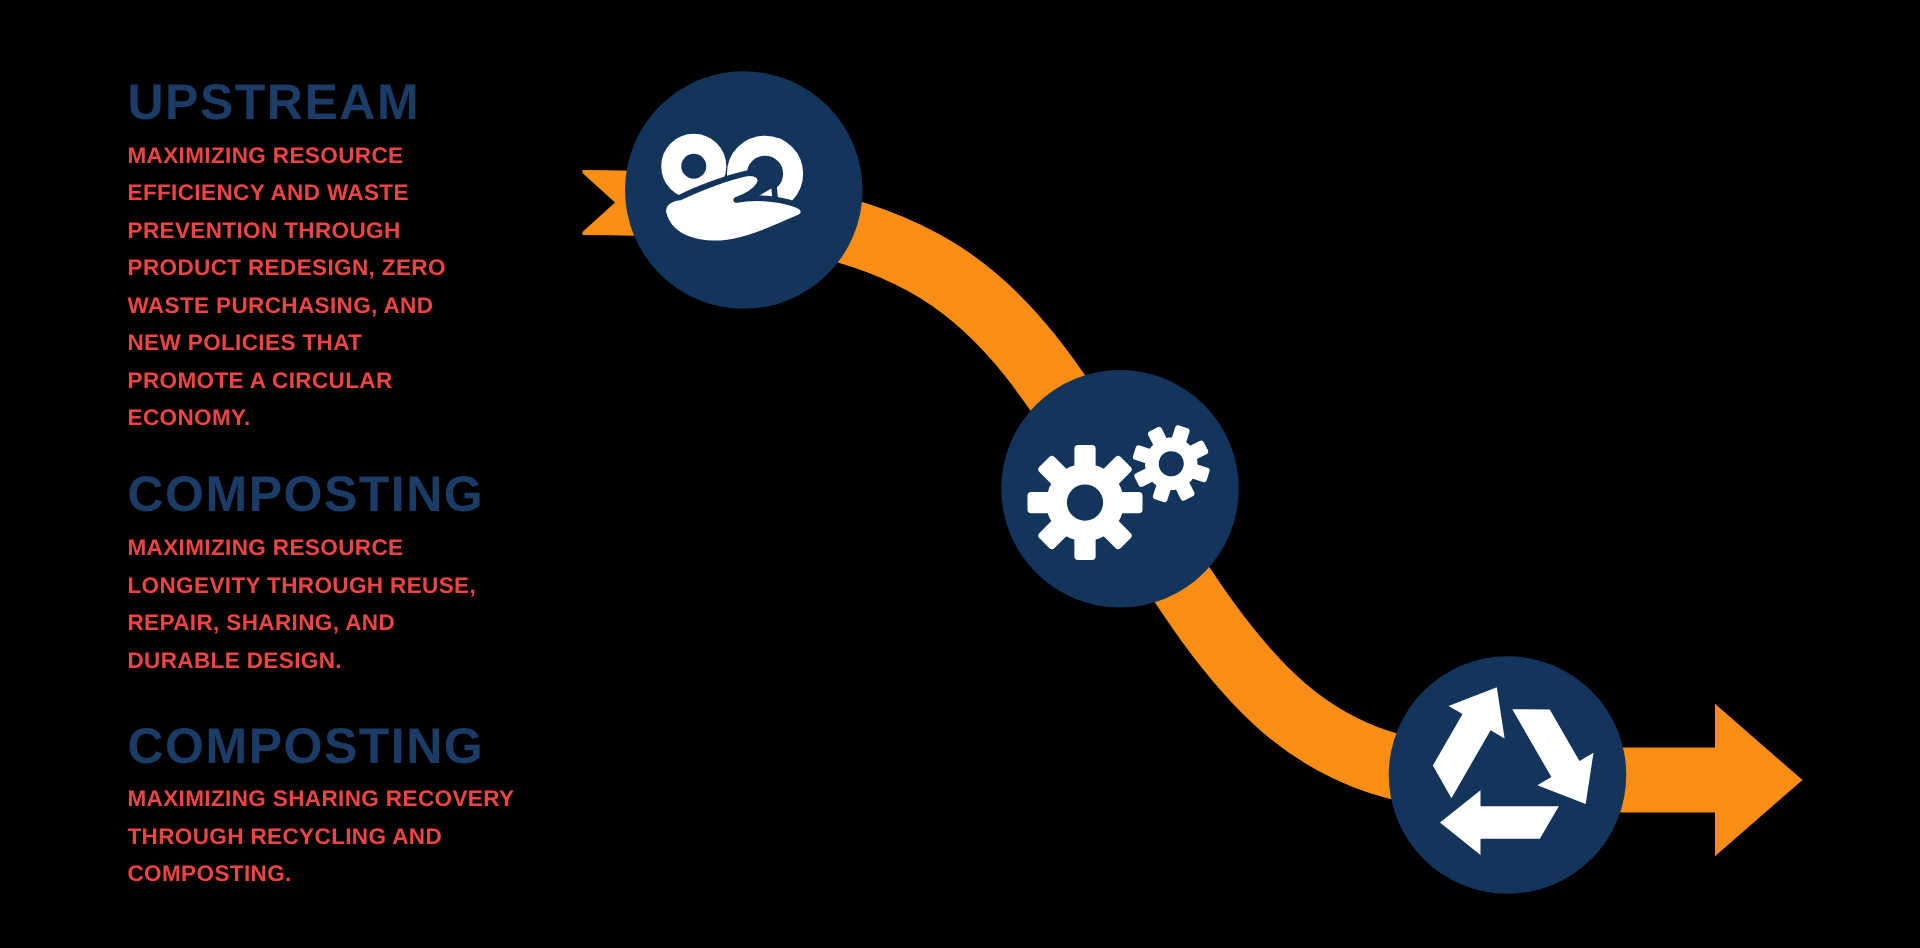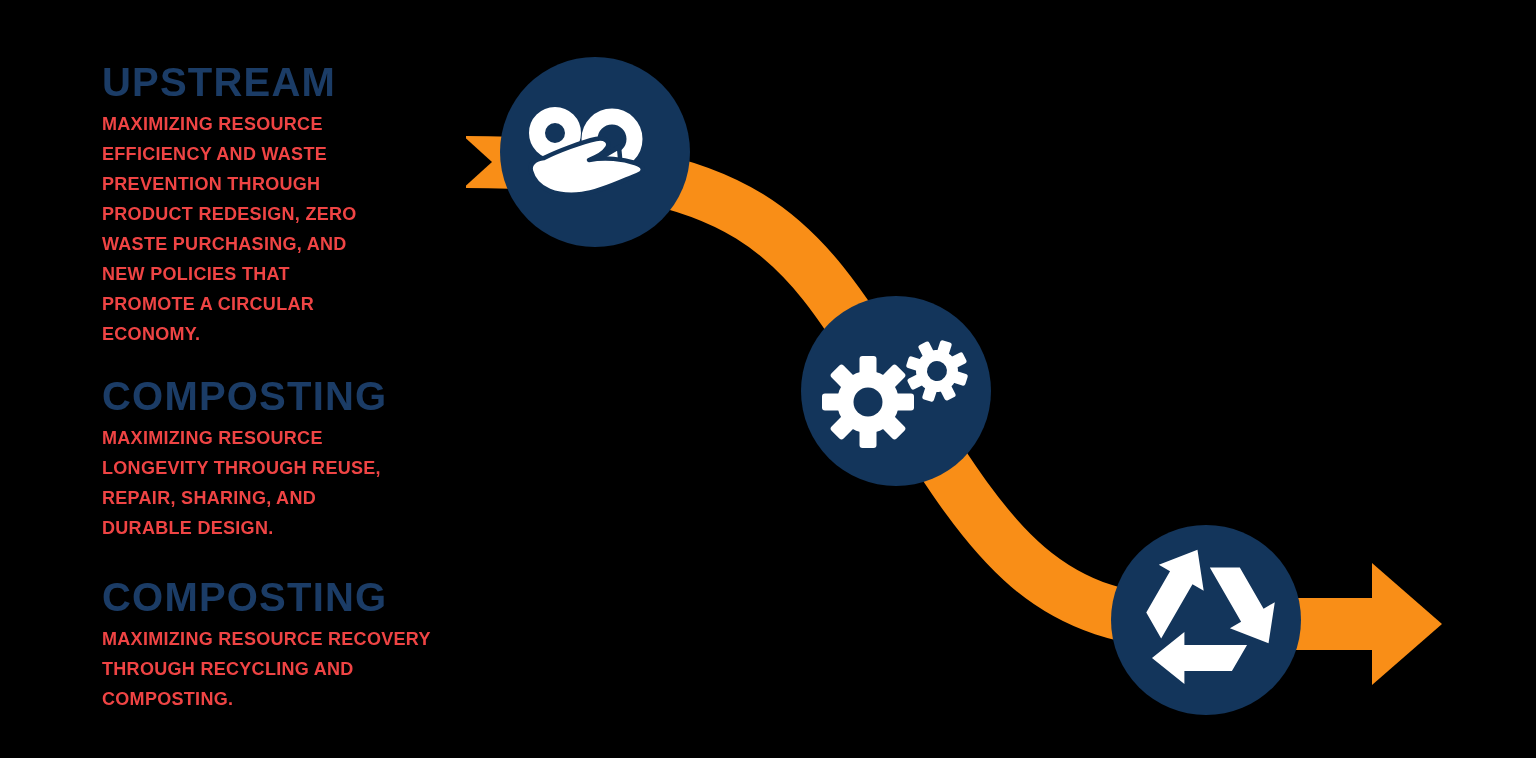--- a/index.html
+++ b/index.html
@@ -111,18 +111,18 @@
   <section class="stage-label label-midstream">
     <h2>COMPOSTING</h2>
     <p>MAXIMIZING RESOURCE
 LONGEVITY THROUGH REUSE,
 REPAIR, SHARING, AND
 DURABLE DESIGN.</p>
   </section>
 
   <section class="stage-label label-downstream">
     <h2>COMPOSTING</h2>
-    <p>MAXIMIZING RESOURCE RECOVERY
+    <p>MAXIMIZING SHARING RECOVERY
 THROUGH RECYCLING AND
 COMPOSTING.</p>
   </section>
 
 </div>
 
 </body></html>

